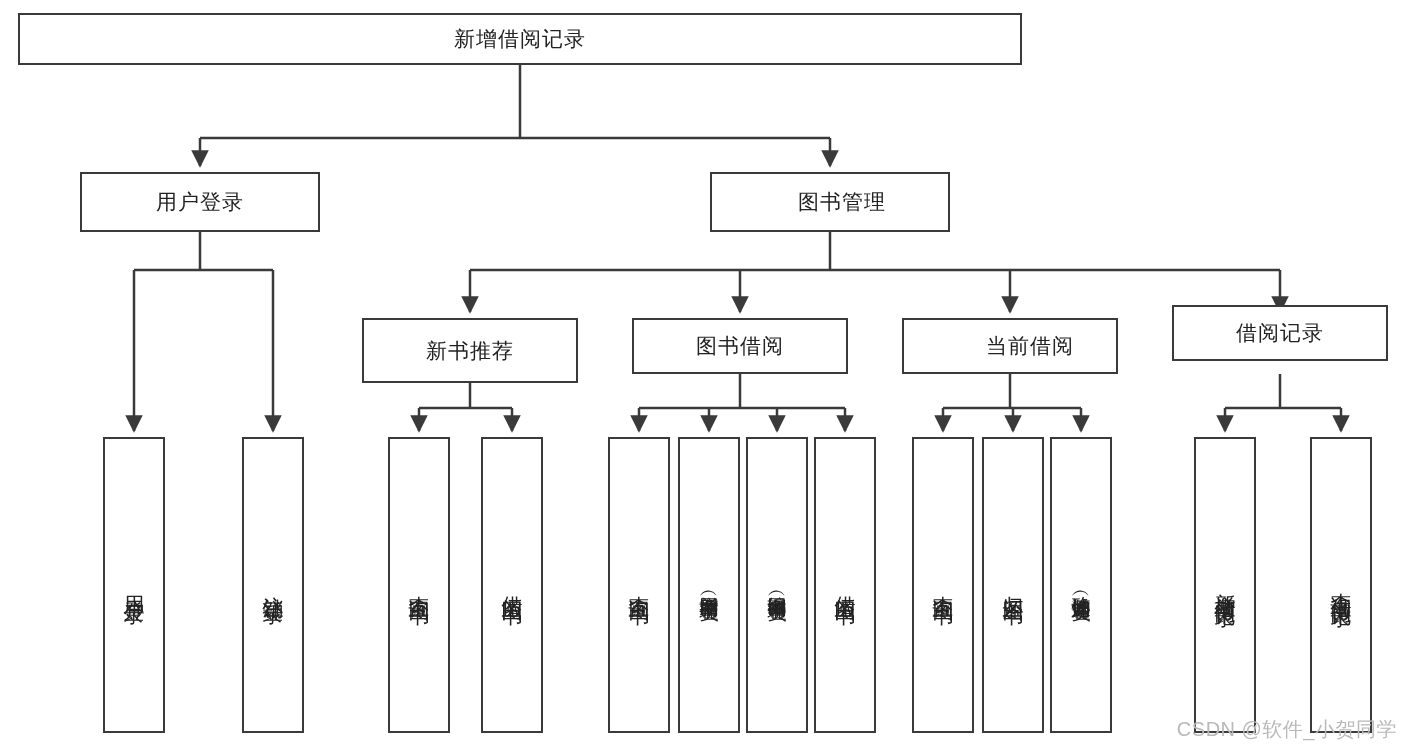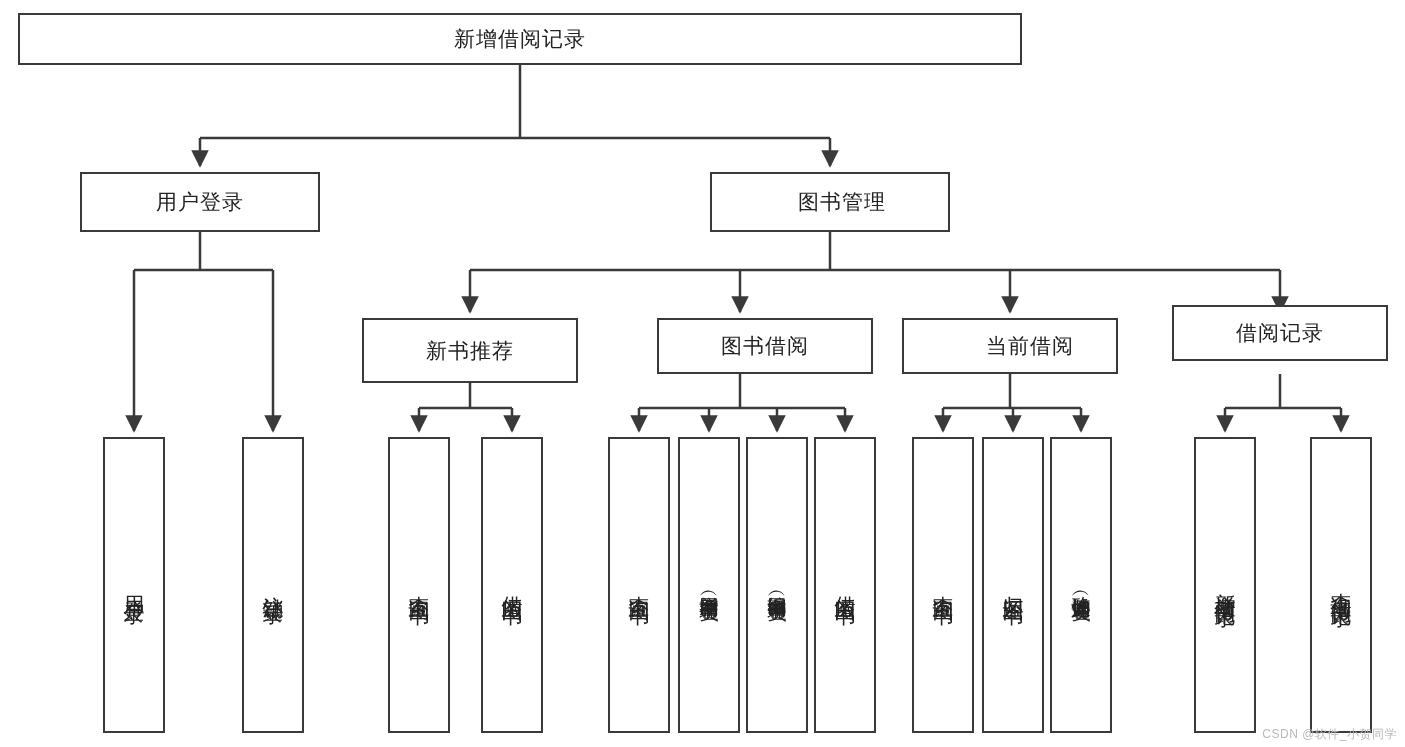--- a/index.html
+++ b/index.html
@@ -6,21 +6,21 @@
   body{font-family:"Liberation Sans","DejaVu Sans",sans-serif;}
   #canvas{position:relative;width:1405px;height:747px;background:#ffffff;overflow:hidden;}
   svg#wires{position:absolute;left:0;top:0;width:1405px;height:747px;}
   .node{position:absolute;box-sizing:border-box;background:#ffffff;
         border:2px solid #3a3a3a;display:flex;align-items:center;justify-content:center;}
   .node.h{font-size:21px;color:#222;letter-spacing:1px;}
   .node.v{font-size:21px;color:#222;}
   .vtext{writing-mode:vertical-rl;text-orientation:upright;letter-spacing:3px;
          line-height:1.05;white-space:nowrap;color:#222;}
   .htext{white-space:nowrap;}
-  #watermark{position:absolute;right:8px;bottom:4px;font-size:12px;color:#b9b9b9;
+  #watermark{position:absolute;right:8px;bottom:4px;font-size:20px;color:#b9b9b9;
              letter-spacing:.5px;white-space:nowrap;}
 </style>
 </head>
 <body>
 
 <div id="canvas">
 
   <svg id="wires" viewBox="0 0 1405 747" xmlns="http://www.w3.org/2000/svg">
     <defs>
       <marker id="arw" viewBox="0 0 10 10" refX="9" refY="5" markerWidth="7" markerHeight="7" orient="auto-start-reverse">
@@ -78,21 +78,21 @@
   <div class="node h" id="l2-0" style="left: 80px; top: 172px; width: 240px; height: 60px;">
     <span class="htext">用户登录</span>
   </div>
   <div class="node h" id="l2-1" style="left: 710px; top: 172px; width: 240px; height: 60px; padding-left: 24px;">
     <span class="htext">图书管理</span>
   </div>
 
   <div class="node h" id="l3-0" style="left: 362px; top: 318px; width: 216px; height: 65px;">
     <span class="htext">新书推荐</span>
   </div>
-  <div class="node h" id="l3-1" style="left: 632px; top: 318px; width: 216px; height: 56px; margin-left: 25px;">
+  <div class="node h" id="l3-1" style="left: 632px; top: 318px; width: 216px; height: 56px;">
     <span class="htext">图书借阅</span>
   </div>
   <div class="node h" id="l3-2" style="left: 902px; top: 318px; width: 216px; height: 56px; padding-left: 40px;">
     <span class="htext">当前借阅</span>
   </div>
   <div class="node h" id="l3-3" style="left: 1172px; top: 305px; width: 216px; height: 56px;">
     <span class="htext">借阅记录</span>
   </div>
 
   <div class="node v" id="lf-0" style="left: 103px; top: 437px; width: 62px; height: 296px;">

